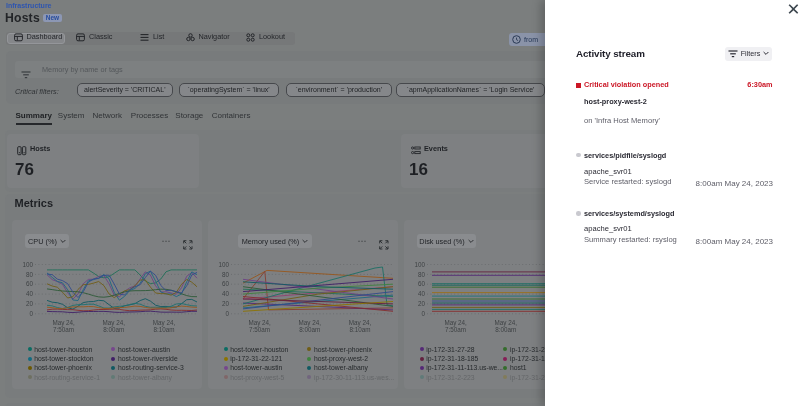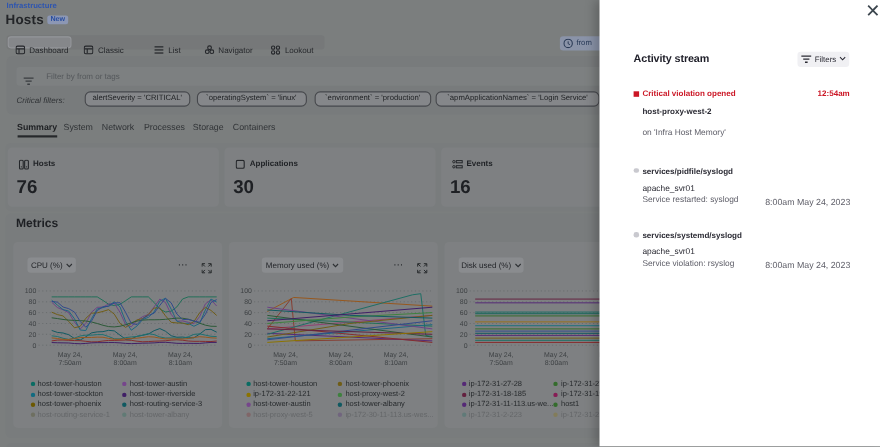--- a/index.html
+++ b/index.html
@@ -3,21 +3,21 @@
 * { margin:0; padding:0; box-sizing:border-box; }
 body { width:800px; height:406px; overflow:hidden; font-family:"Liberation Sans",sans-serif; background:#7b7e7e; }
 #stage { position:relative; width:800px; height:406px; overflow:hidden; }
 #dash { position:absolute; inset:0; filter:blur(0.35px); }
 .abs { position:absolute; }
 #crumb { left:6px; top:1.5px; font-size:7px; font-weight:bold; color:#2e55b0; }
 #title { left:5px; top:11px; font-size:12.2px; font-weight:bold; color:#232528; letter-spacing:.2px; }
 #newb { left:43px; top:13.5px; width:19px; height:8.5px; background:#8c97b4; color:#284d9e; font-size:6.5px; font-weight:bold; border-radius:2px; text-align:center; line-height:8.5px; }
 .tabbar { position:absolute; left:6px; top:32px; width:289px; height:12.5px; background:#767879; border-radius:3px; }
 .tabactive { position:absolute; left:7px; top:32.8px; width:58px; height:11px; background:#85878a; border:0.7px solid #94969a; border-radius:3px; }
-.tab { position:absolute; top:32.8px; height:26px; display:flex; align-items:center; font-size:7.3px; color:#24262a; }
+.tab { position:absolute; top:32.8px; height:26px; display:flex; font-size:7.3px; color:#24262a; }
 .tab span { position:relative; top:-0.5px; }
 #fcont { left:6px; top:51px; width:788px; height:53px; background:#787b7c; border-radius:5px; }
 #finput { left:15px; top:60.5px; width:774px; height:17.5px; background:#7d8081; border-radius:3px; }
 #fph { left:42px; top:65px; font-size:7.3px; color:#54575b; }
 #sugg { left:15px; top:86.5px; font-size:7.3px; font-style:italic; color:#303336; }
 .chip { position:absolute; top:83px; height:13.5px; background:#85878a; border:0.8px solid #46484c; border-radius:5px; font-size:7px; color:#1e2023; line-height:12.5px; text-align:center; white-space:nowrap; overflow:hidden; }
 .stab { position:absolute; top:111px; font-size:8px; color:#303336; }
 .stab.sel { font-weight:bold; color:#1e2023; border-bottom:2px solid #26282b; padding-bottom:3px; }
 #sect1 { left:5px; top:130px; width:790px; height:62px; background:#797c7d; border-radius:5px; }
 .scard { position:absolute; top:134px; width:192px; height:54px; background:#7e8082; border-radius:4px; }
@@ -96,21 +96,21 @@
         </svg>
         <span>Lookout</span>
       </div>
 <div class="abs" id="fcont"></div>
 <div class="abs" id="finput"></div>
 <div class="abs" style="left:21px;top:65px"><svg width="10" height="8" viewBox="0 0 10 8" style="">
           <line x1="0.5" y1="1" x2="9.5" y2="1" stroke="#3a3d41" stroke-width="1.2"></line>
           <line x1="2.2" y1="3.8" x2="7.8" y2="3.8" stroke="#3a3d41" stroke-width="1.2"></line>
           <line x1="3.8" y1="6.6" x2="6.2" y2="6.6" stroke="#3a3d41" stroke-width="1.2"></line>
         </svg></div>
-<div class="abs" id="fph">Filter by from or tags</div>
+<div class="abs" id="fph">Memory by name or tags</div>
 <div class="abs" id="sugg">Critical filters:</div>
 <div class="chip" style="left:77px;width:95.5px">alertSeverity = 'CRITICAL'</div>
 <div class="chip" style="left:178.5px;width:100px">`operatingSystem` = 'linux'</div>
 <div class="chip" style="left:285.5px;width:106.5px">`environment` = 'production'</div>
 <div class="chip" style="left:396px;width:149px">`apmApplicationNames` = 'Login Service'</div>
 <div class="stab sel" style="left:15.5px">Summary</div>
 <div class="stab" style="left:57.8px">System</div>
 <div class="stab" style="left:92.6px">Network</div>
 <div class="stab" style="left:130.8px">Processes</div>
 <div class="stab" style="left:175.3px">Storage</div>
@@ -118,27 +118,20 @@
 <div class="abs" id="sect1"></div>
 <div class="scard" style="left:7px">
 <div class="scicon"><svg width="10" height="10" viewBox="0 0 10 10" style="">
             <rect x="0.7" y="0.7" width="3.4" height="8" rx="0.9" fill="none" stroke="#24262a" stroke-width="1"></rect>
             <rect x="5.4" y="0.7" width="3.4" height="8" rx="0.9" fill="none" stroke="#24262a" stroke-width="1"></rect>
             <circle cx="2.4" cy="6.7" r="0.6" fill="#24262a"></circle>
             <circle cx="7.1" cy="6.7" r="0.6" fill="#24262a"></circle>
           </svg></div>
         <div class="sclab">Hosts</div>
         <div class="scnum">76</div>
-      </div>
-<div class="scard" style="left:204px">
-<div class="scicon"><svg width="10" height="10" viewBox="0 0 10 10" style="">
-            <rect x="0.8" y="0.8" width="7.2" height="7.2" rx="1.2" fill="none" stroke="#24262a" stroke-width="1"></rect>
-          </svg></div>
-        <div class="sclab">Applications</div>
-        <div class="scnum">30</div>
       </div>
 <div class="scard" style="left:401px">
 <div class="scicon"><svg width="10" height="10" viewBox="0 0 10 10" style="">
             <circle cx="1.6" cy="2" r="1.1" fill="none" stroke="#24262a" stroke-width="0.9"></circle>
             <rect x="3.8" y="1" width="5.4" height="2" fill="none" stroke="#24262a" stroke-width="0.9"></rect>
             <circle cx="1.6" cy="6.6" r="1.1" fill="none" stroke="#24262a" stroke-width="0.9"></circle>
             <rect x="3.8" y="5.6" width="5.4" height="2" fill="none" stroke="#24262a" stroke-width="0.9"></rect>
           </svg></div>
         <div class="sclab">Events</div>
         <div class="scnum">16</div>
@@ -390,25 +383,25 @@
         <line x1="2.2" y1="3.8" x2="7.8" y2="3.8" stroke="#2a2a33" stroke-width="1.2"></line>
         <line x1="3.8" y1="6.6" x2="6.2" y2="6.6" stroke="#2a2a33" stroke-width="1.2"></line>
       </svg>
       <span>Filters</span>
       <svg width="6" height="5" viewBox="0 0 6 5" style="">
         <path d="M0.6 1 L3 3.4 L5.4 1" fill="none" stroke="#2a2a33" stroke-width="1"></path>
       </svg>
     </div>
 <div class="px" style="left:575.5px;top:82.5px;width:5px;height:5px;background:#cb1625"></div>
 <div class="px it red" style="left:584px;top:79.8px">Critical violation opened</div>
-<div class="px it red" style="left:720px;top:79.8px;width:52.5px;text-align:right">12:54am</div>
+<div class="px it red" style="left:720px;top:79.8px;width:52.5px;text-align:right">6:30am</div>
 <div class="px it dk" style="left:584px;top:96.5px">host-proxy-west-2</div>
 <div class="px t2 gy" style="left:584px;top:116.2px">on 'Infra Host Memory'</div>
 <div class="px" style="left:576px;top:152.8px;width:4.5px;height:4.5px;border-radius:50%;background:#c9c9cf"></div>
 <div class="px it dk" style="left:584px;top:151px">services/pidfile/syslogd</div>
 <div class="px tm gy" style="left:680px;top:151px;width:93px;text-align:right">8:00am May 24, 2023</div>
 <div class="px t2 dk" style="left:584px;top:166.5px">apache_svr01</div>
 <div class="px t2 gy" style="left:584px;top:176.5px">Service restarted: syslogd</div>
 <div class="px" style="left:576px;top:211.2px;width:4.5px;height:4.5px;border-radius:50%;background:#c9c9cf"></div>
 <div class="px it dk" style="left:584px;top:209.4px">services/systemd/syslogd</div>
 <div class="px tm gy" style="left:680px;top:209.4px;width:93px;text-align:right">8:00am May 24, 2023</div>
 <div class="px t2 dk" style="left:584px;top:224.4px">apache_svr01</div>
-<div class="px t2 gy" style="left:584px;top:234.5px">Service violation: rsyslog</div>
+<div class="px t2 gy" style="left:584px;top:234.5px">Summary restarted: rsyslog</div>
 </div>
 </body></html>

